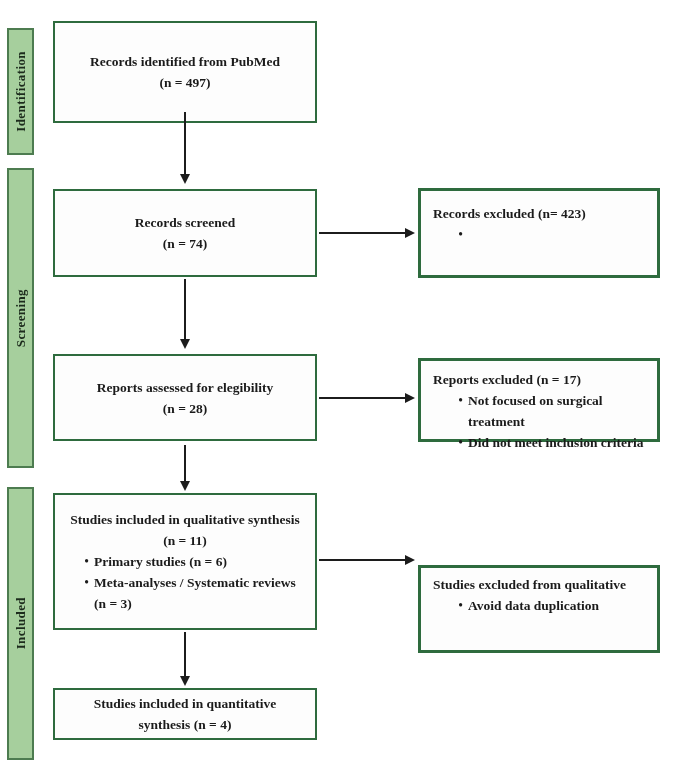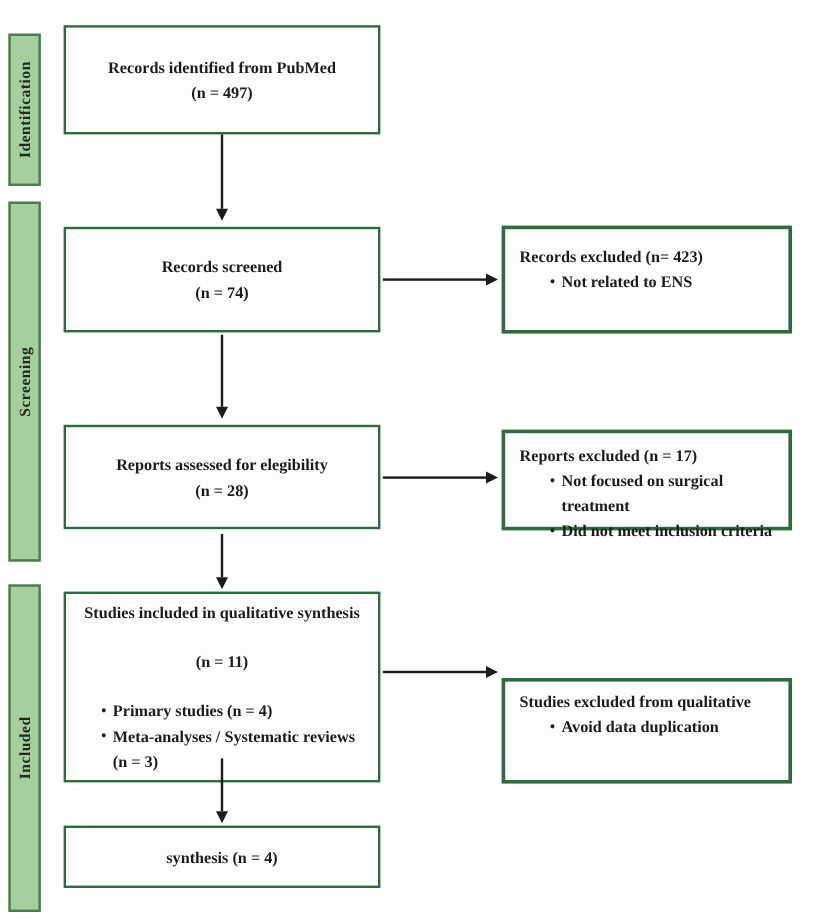--- a/index.html
+++ b/index.html
@@ -53,24 +53,24 @@
 
   .center-box {
     display: flex;
     flex-direction: column;
     align-items: center;
     justify-content: center;
     text-align: center;
     padding: 2px 8px;
   }
 
-  .box-identified   { top: 21px;  height: 91px;  }
+  .box-identified   { top: 21px;  height: 102px;  }
   .box-screened     { top: 189px; height: 88px;  }
   .box-assessed     { top: 354px; height: 87px;  }
-  .box-qualitative  { top: 493px; height: 159px; display: flex; flex-direction: column; justify-content: center; padding: 4px 8px; gap: 20px; }
+  .box-qualitative  { top: 493px; height: 137px; display: flex; flex-direction: column; justify-content: center; padding: 4px 8px; }
   .box-quantitative { top: 688px; height: 52px;  }
 
   .sbox-records-excluded { top: 188px; height: 90px; padding: 12px 8px 0 12px; }
   .sbox-reports-excluded { top: 358px; height: 84px; padding: 8px 8px 0 12px;  }
   .sbox-studies-excluded { top: 517px; height: 88px; padding: 6px 8px 0 12px; margin-top: 48px;  }
 
   .title-line { text-align: center; }
   .side .title-line { text-align: left; }
 
   .bullets { margin: 0; padding: 0; list-style: none; }
@@ -150,40 +150,40 @@
     <div class="title-line">Reports assessed for elegibility</div>
     <div class="title-line">(n = 28)</div>
   </div>
 
   <div class="box main box-qualitative">
     <div class="title-line">Studies included in qualitative synthesis</div>
     <div class="title-line">(n = 11)</div>
     <ul class="bullets">
       <li>
         <span class="dot">•</span>
-        <span class="bt">Primary studies (n = 4)</span>
+        <span class="bt">Primary studies (n = 6)</span>
       </li>
       <li>
         <span class="dot">•</span>
         <span class="bt">Meta-analyses / Systematic reviews
 (n = 3)</span>
       </li>
     </ul>
   </div>
 
   <div class="box main center-box box-quantitative">
+    <div class="title-line">Studies included in quantitative</div>
     <div class="title-line">synthesis (n = 4)</div>
   </div>
 
   <div class="box side sbox-records-excluded">
     <div class="title-line">Records excluded (n= 423)</div>
     <ul class="bullets">
       <li>
         <span class="dot">•</span>
-        <span class="bt">Not related to ENS</span>
       </li>
     </ul>
   </div>
 
   <div class="box side sbox-reports-excluded">
     <div class="title-line">Reports excluded (n = 17)</div>
     <ul class="bullets">
       <li>
         <span class="dot">•</span>
         <span class="bt">Not focused on surgical treatment</span>

